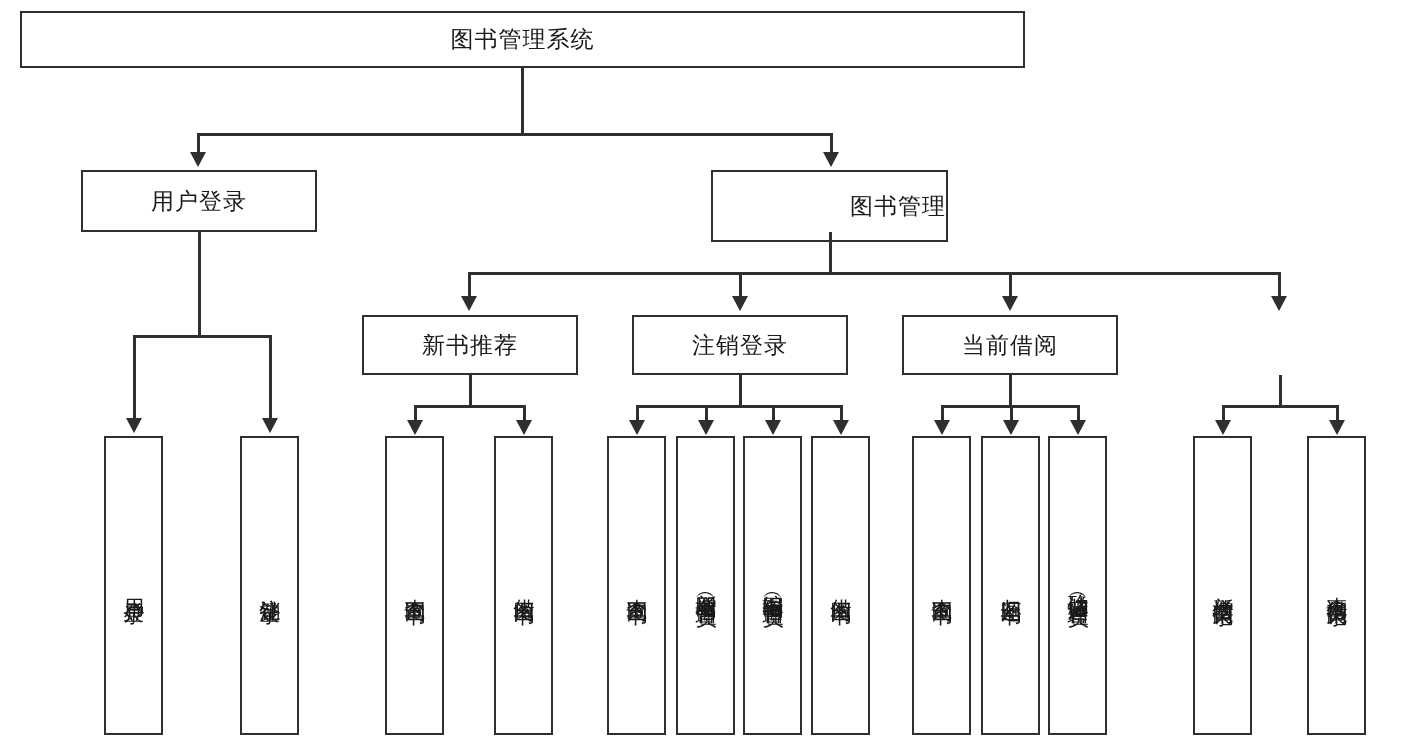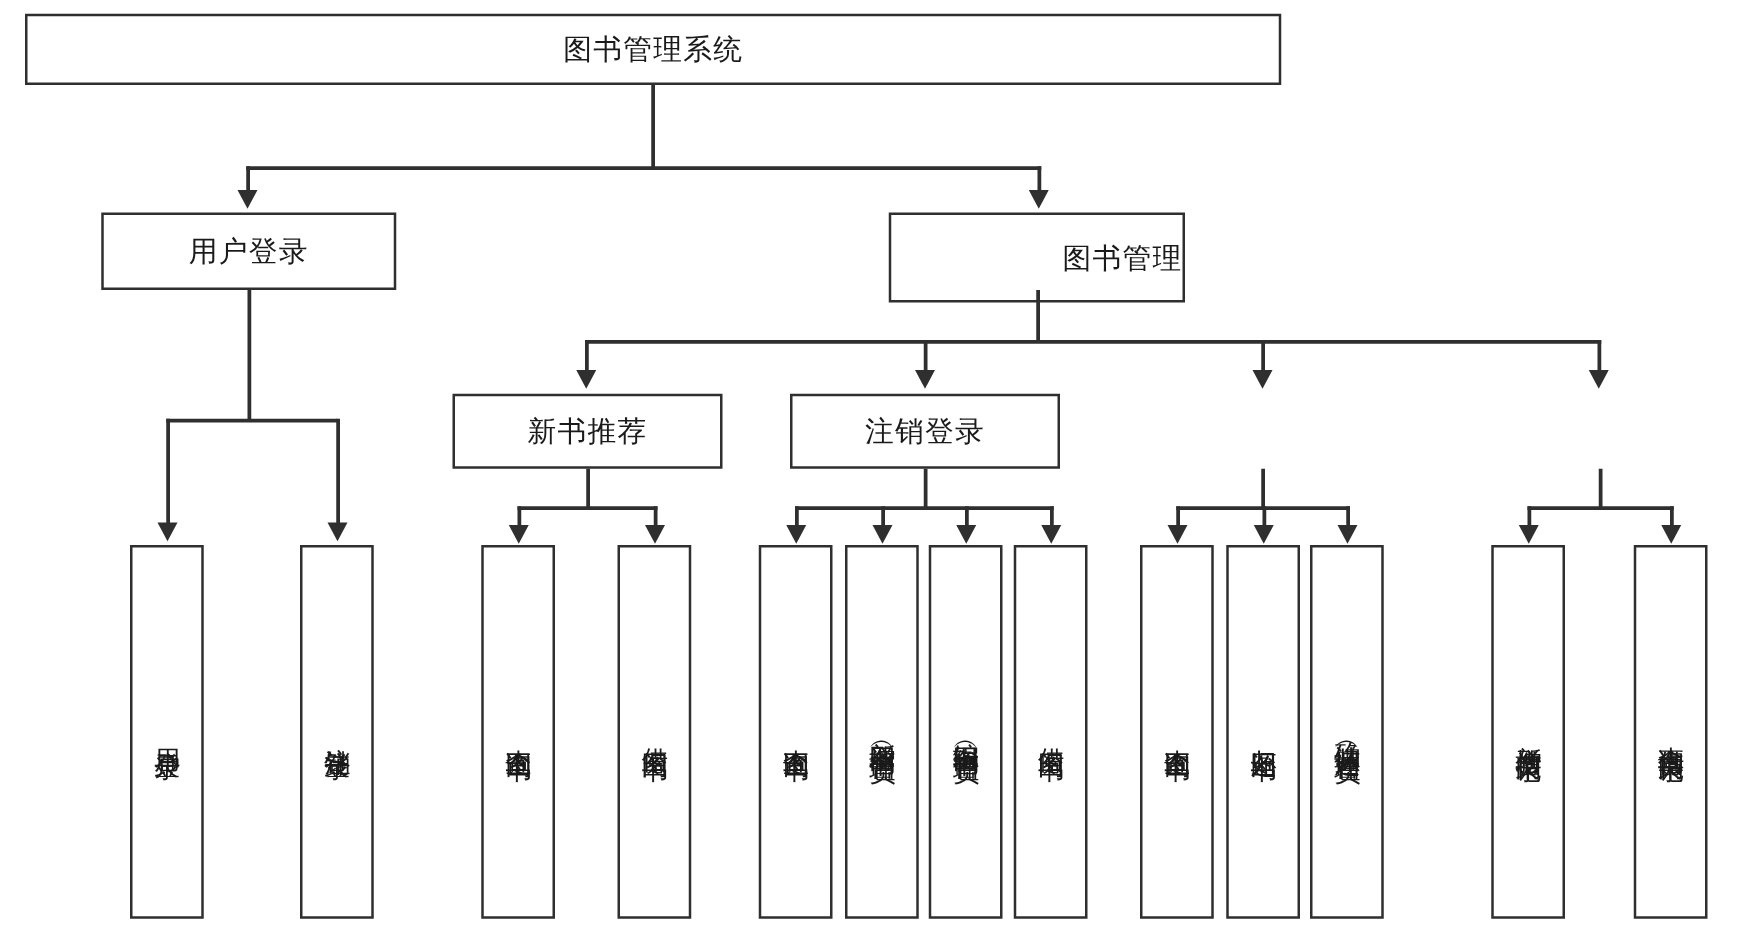--- a/index.html
+++ b/index.html
@@ -109,20 +109,23 @@
   <div class="arrow" style="left:1002px; top:296px;"></div>
   <div class="edge v" style="left:1278px; top:272px; height:27px;"></div>
   <div class="arrow" style="left:1271px; top:296px;"></div>
 
   <div class="node horiz" style="left:362px; top:315px; width:216px; height:60px;">
     <span>新书推荐</span>
   </div>
   <div class="node horiz" style="left:632px; top:315px; width:216px; height:60px;">
     <span>注销登录</span>
   </div>
+  <div class="node horiz" style="left:902px; top:315px; width:216px; height:60px;">
+    <span>当前借阅</span>
+  </div>
 
   <div class="edge v" style="left:469px; top:375px; height:32px;"></div>
   <div class="edge h" style="left:414px; top:405px; width:112px;"></div>
   <div class="edge v" style="left:414px; top:405px; height:18px;"></div>
   <div class="arrow" style="left:407px; top:420px;"></div>
   <div class="edge v" style="left:523px; top:405px; height:18px;"></div>
   <div class="arrow" style="left:516px; top:420px;"></div>
 
   <div class="edge v" style="left:739px; top:375px; height:32px;"></div>
   <div class="edge h" style="left:636px; top:405px; width:207px;"></div>

